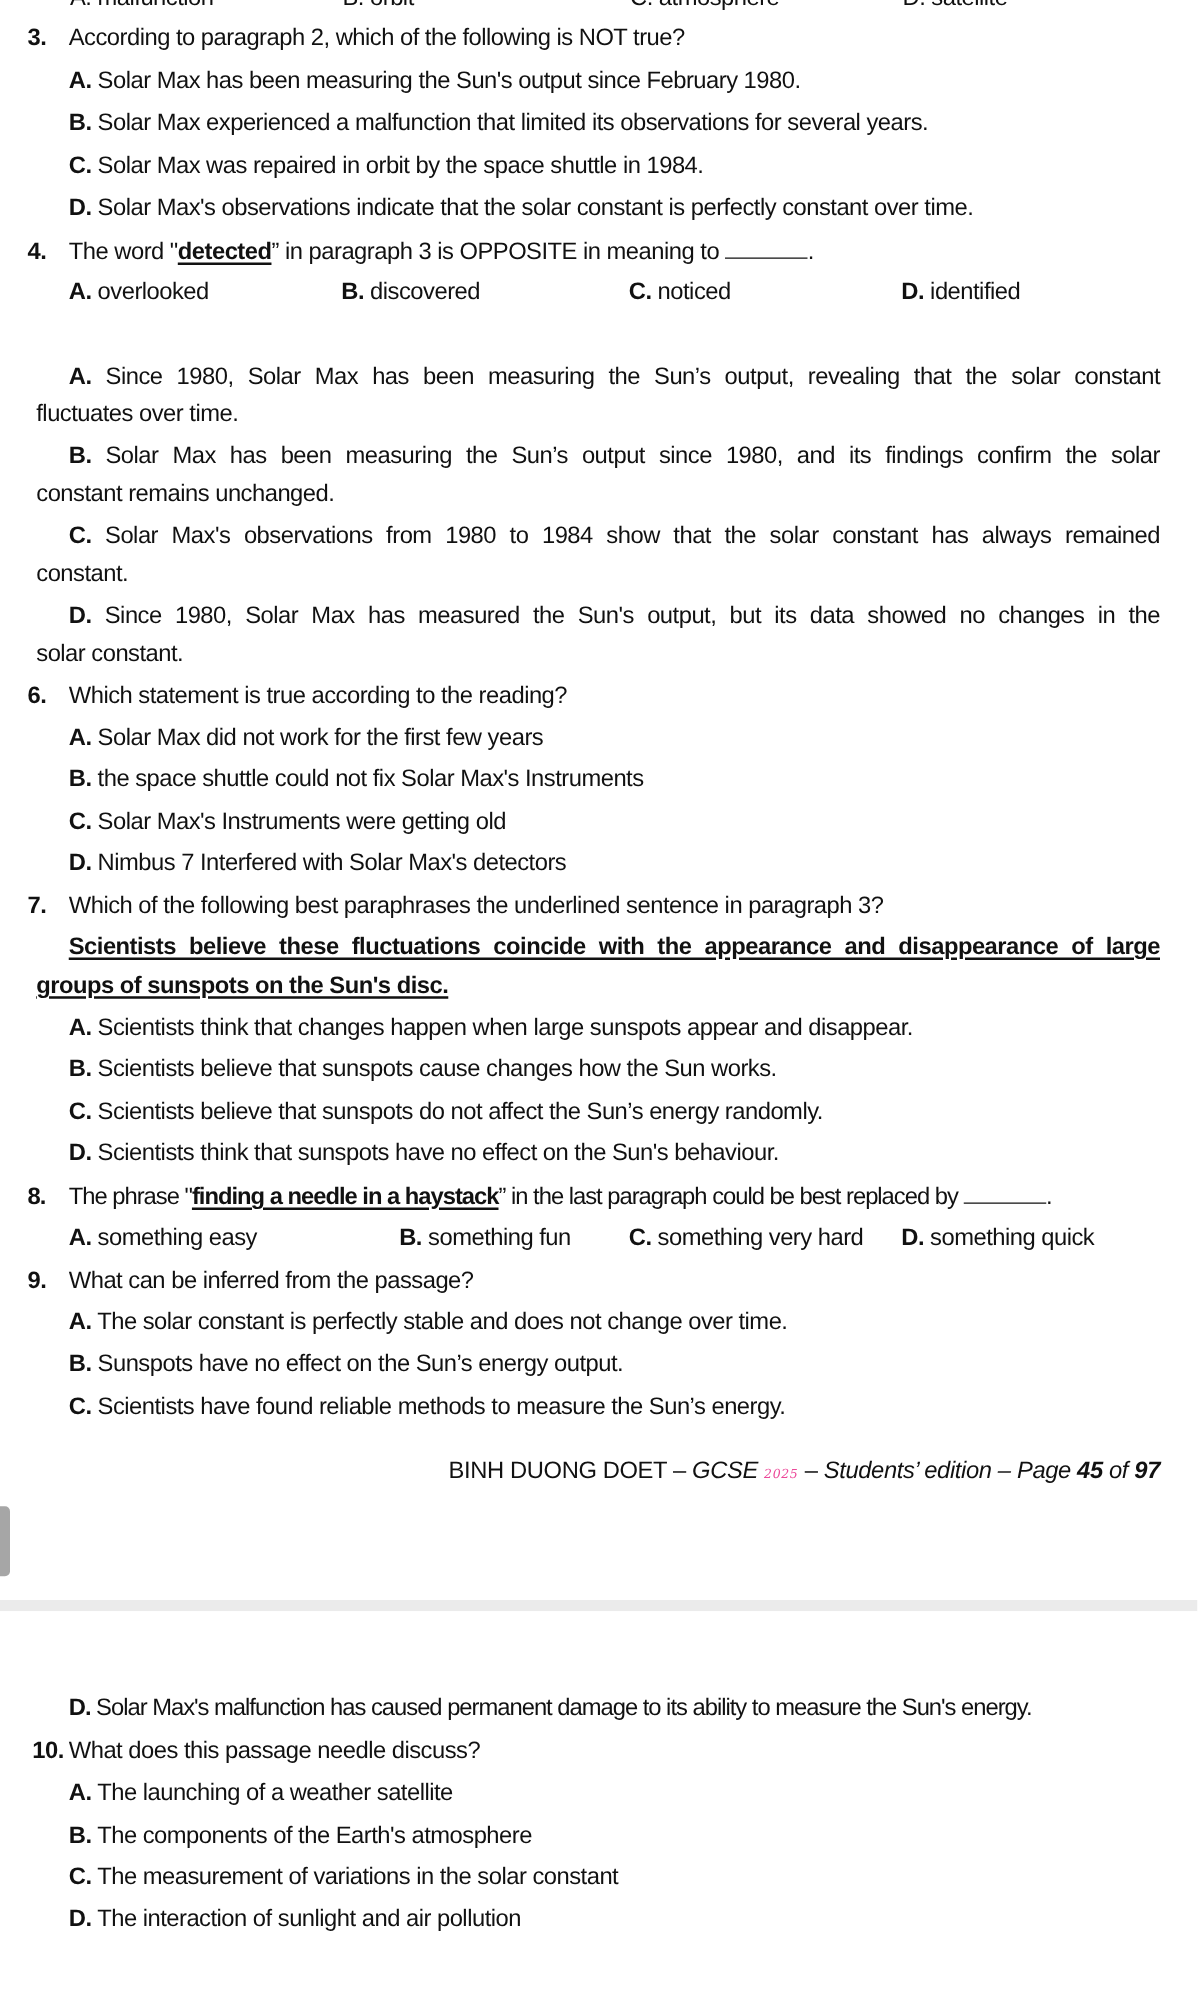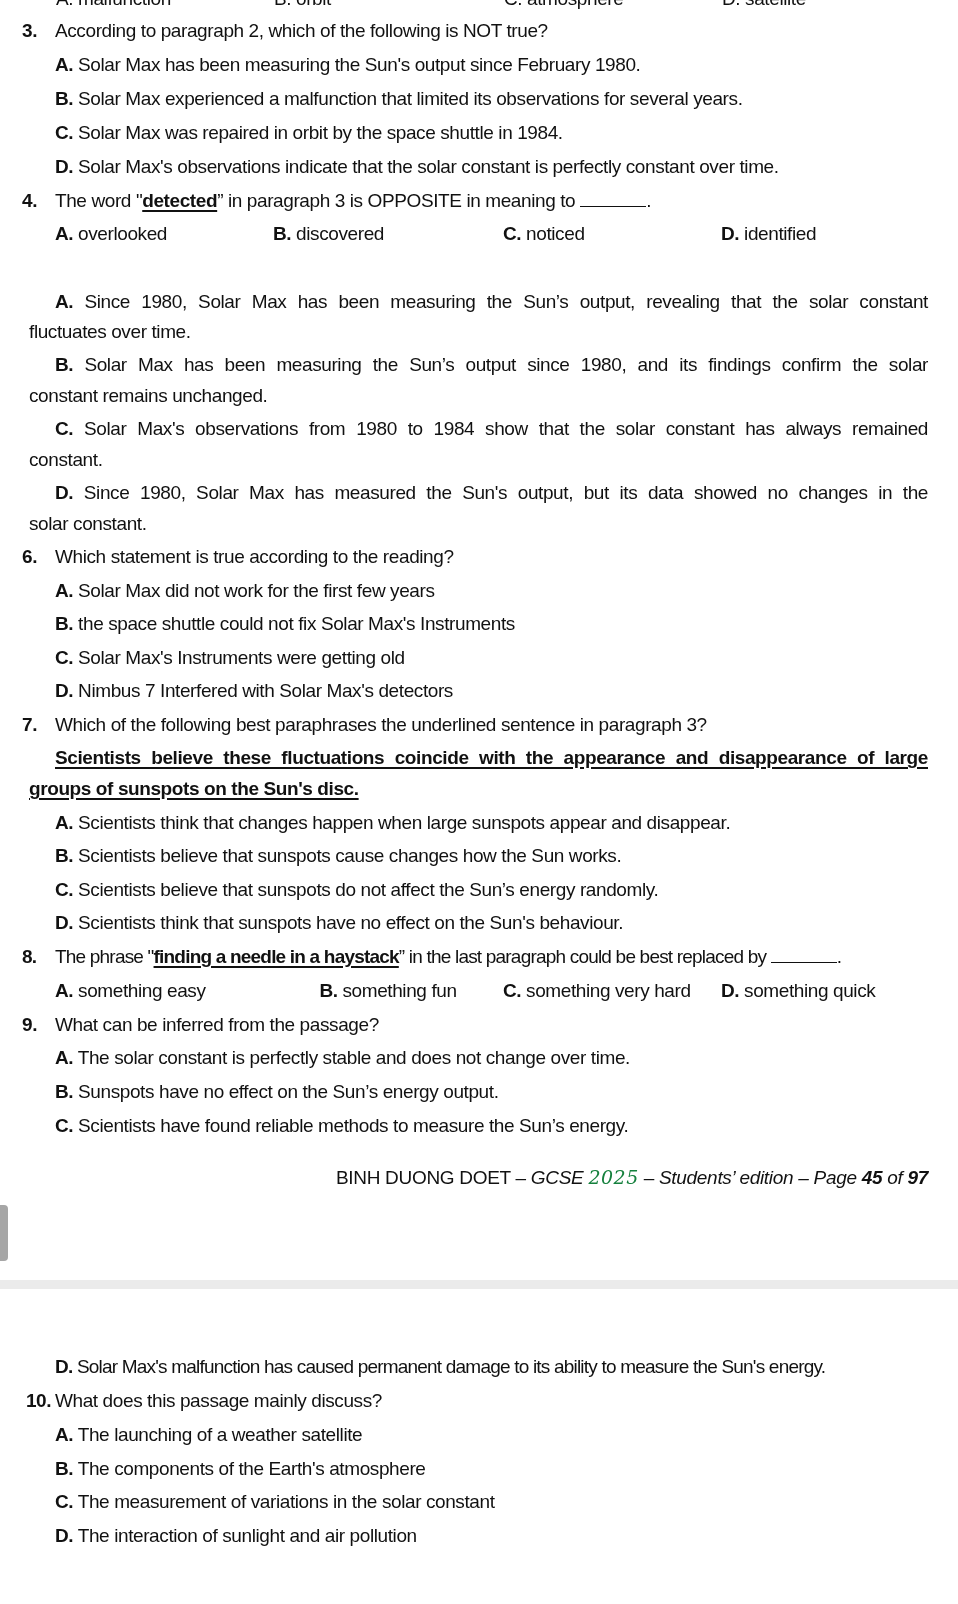--- a/index.html
+++ b/index.html
@@ -27,21 +27,21 @@
     .justify { text-align: justify; text-align-last: justify; }
 
     .row4 { position: absolute; display: flex; }
     .row4 .cell { white-space: nowrap; line-height: 24px; letter-spacing: -0.4px; }
 
     .footer {
       position: absolute; right: 30px; top: 1194px;
       white-space: nowrap; font-size: 19px; letter-spacing: -0.3px;
     }
     .footer .i { font-style: italic; }
-    .footer .year { font-family: "DejaVu Serif", serif; font-style: italic; color: #15803d; font-size: 19px; letter-spacing: 0.5px; }
+    .footer .year { font-family: "DejaVu Serif", serif; font-style: italic; color: #ec4899; font-size: 10px; letter-spacing: 0.5px; }
 
     .scroll-handle {
       position: absolute; left: 0; top: 1205px; width: 8px; height: 56px;
       background: #a6a6a6; border-radius: 0 4px 4px 0;
     }
   </style>
 </head>
 <body>
 
 <div class="page page1">
@@ -131,19 +131,19 @@
 </div>
 
 <div class="scroll-handle" style="top:1205px;"></div>
 
 <div class="gap"></div>
 
 <div class="page page2">
   <div class="line" style="left:55px; top:66px; letter-spacing:-0.8px;"><span class="opt-letter">D.</span><span> Solar Max's malfunction has caused permanent damage to its ability to measure the Sun's energy.</span></div>
 
   <div class="line" style="left:22px; top:100px;">
-    <span class="qnum">10.</span><span>What does this passage mainly discuss?</span>
+    <span class="qnum">10.</span><span>What does this passage needle discuss?</span>
   </div>
   <div class="line" style="left:55px; top:134px;"><span class="opt-letter">A.</span><span> The launching of a weather satellite</span></div>
   <div class="line" style="left:55px; top:201px;"><span class="opt-letter">C.</span><span> The measurement of variations in the solar constant</span></div>
   <div class="line" style="left:55px; top:168px;"><span class="opt-letter">B.</span><span> The components of the Earth's atmosphere</span></div>
   <div class="line" style="left:55px; top:235px;"><span class="opt-letter">D.</span><span> The interaction of sunlight and air pollution</span></div>
 </div>
 
 </body></html>

